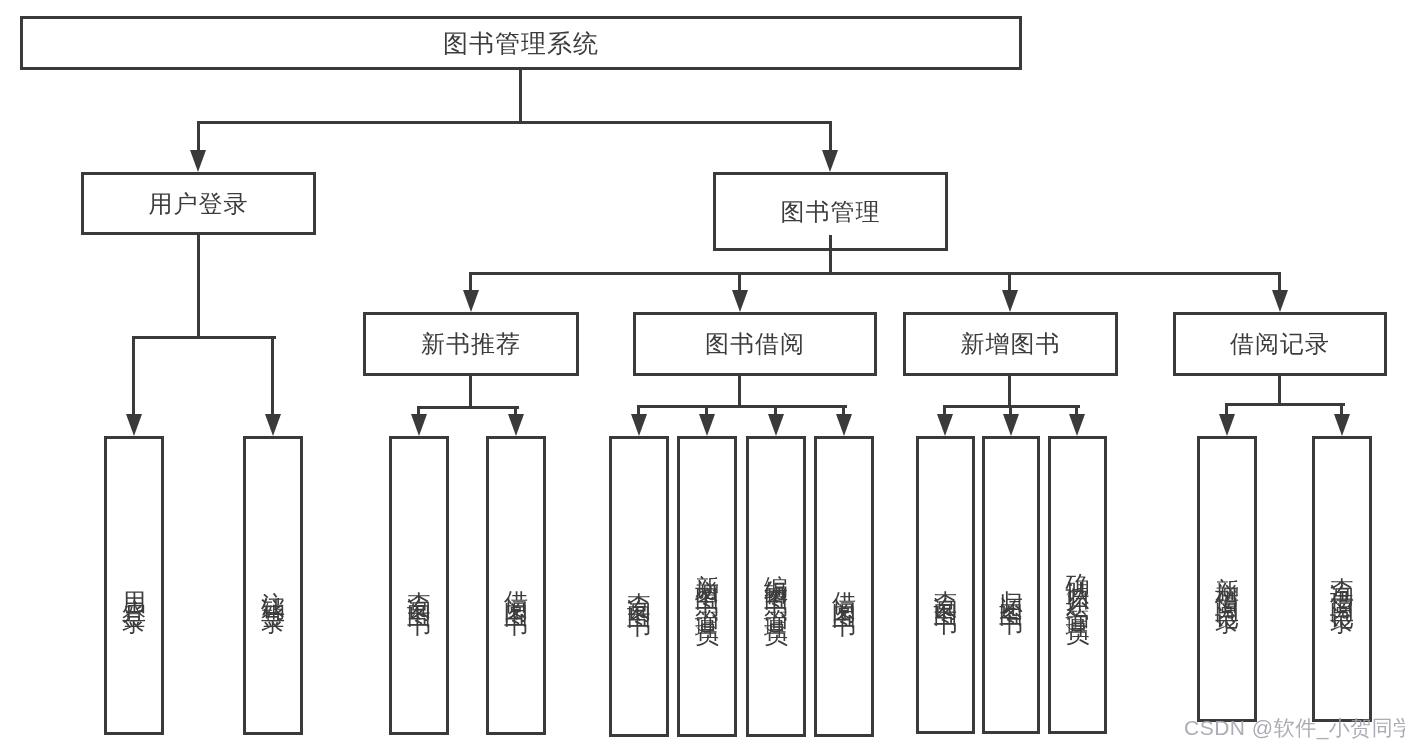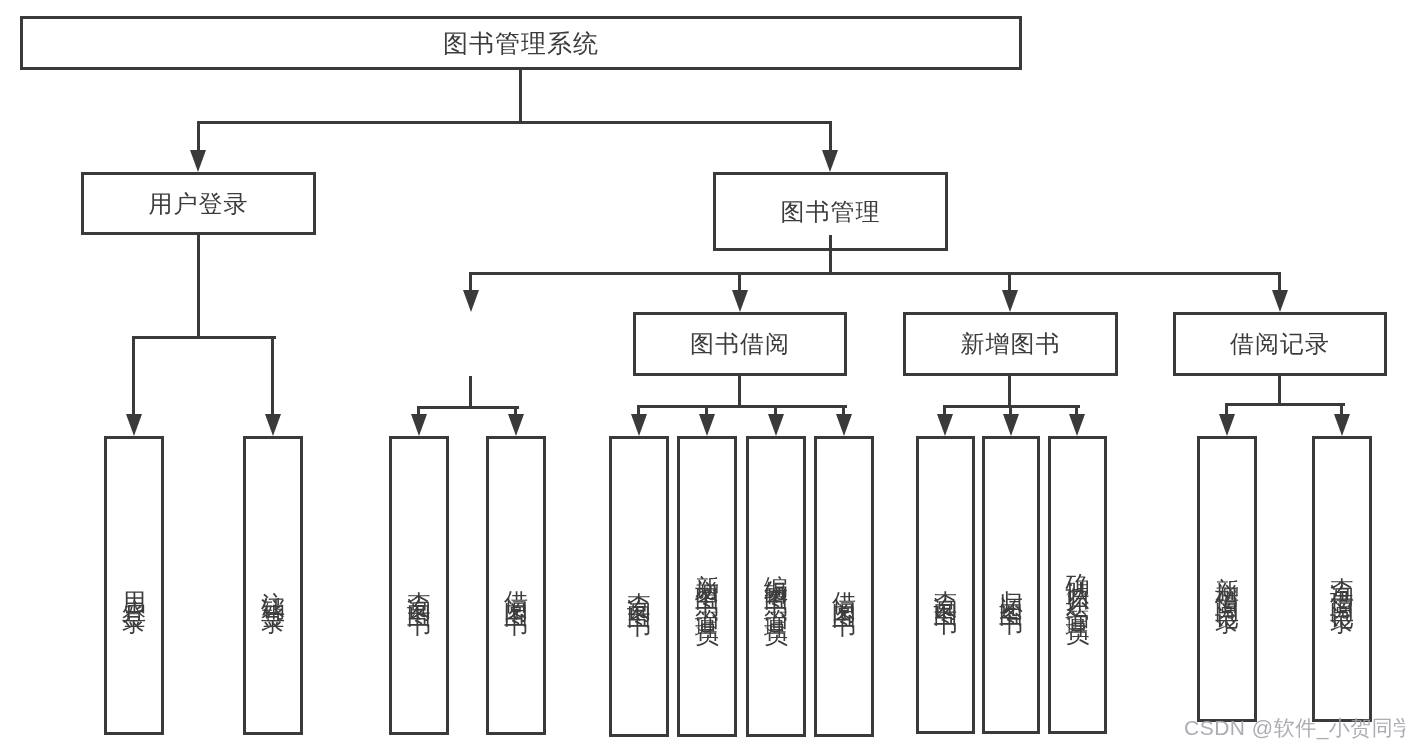--- a/index.html
+++ b/index.html
@@ -97,21 +97,24 @@
   <div class="ln" style="left:469px; top:272px; width:812px; height:3px;"></div>
   <div class="ln" style="left:469px; top:272px; width:3px; height:20px;"></div>
   <div class="ah" style="left:463px; top:290px;"></div>
   <div class="ln" style="left:738px; top:272px; width:3px; height:20px;"></div>
   <div class="ah" style="left:732px; top:290px;"></div>
   <div class="ln" style="left:1008px; top:272px; width:3px; height:20px;"></div>
   <div class="ah" style="left:1002px; top:290px;"></div>
   <div class="ln" style="left:1278px; top:272px; width:3px; height:20px;"></div>
   <div class="ah" style="left:1272px; top:290px;"></div>
 
-  <div class="hbox" style="left:633px; top:312px; width:214px; height:64px;">
+  <div class="hbox" style="left:363px; top:312px; width:216px; height:64px;">
+    <span>新书推荐</span>
+  </div>
+  <div class="hbox" style="left:633px; top:312px; width:244px; height:64px;">
     <span>图书借阅</span>
   </div>
   <div class="hbox" style="left:903px; top:312px; width:215px; height:64px;">
     <span>新增图书</span>
   </div>
   <div class="hbox" style="left:1173px; top:312px; width:214px; height:64px;">
     <span>借阅记录</span>
   </div>
 
   <div class="ln" style="left:469px; top:376px; width:3px; height:30px;"></div>

